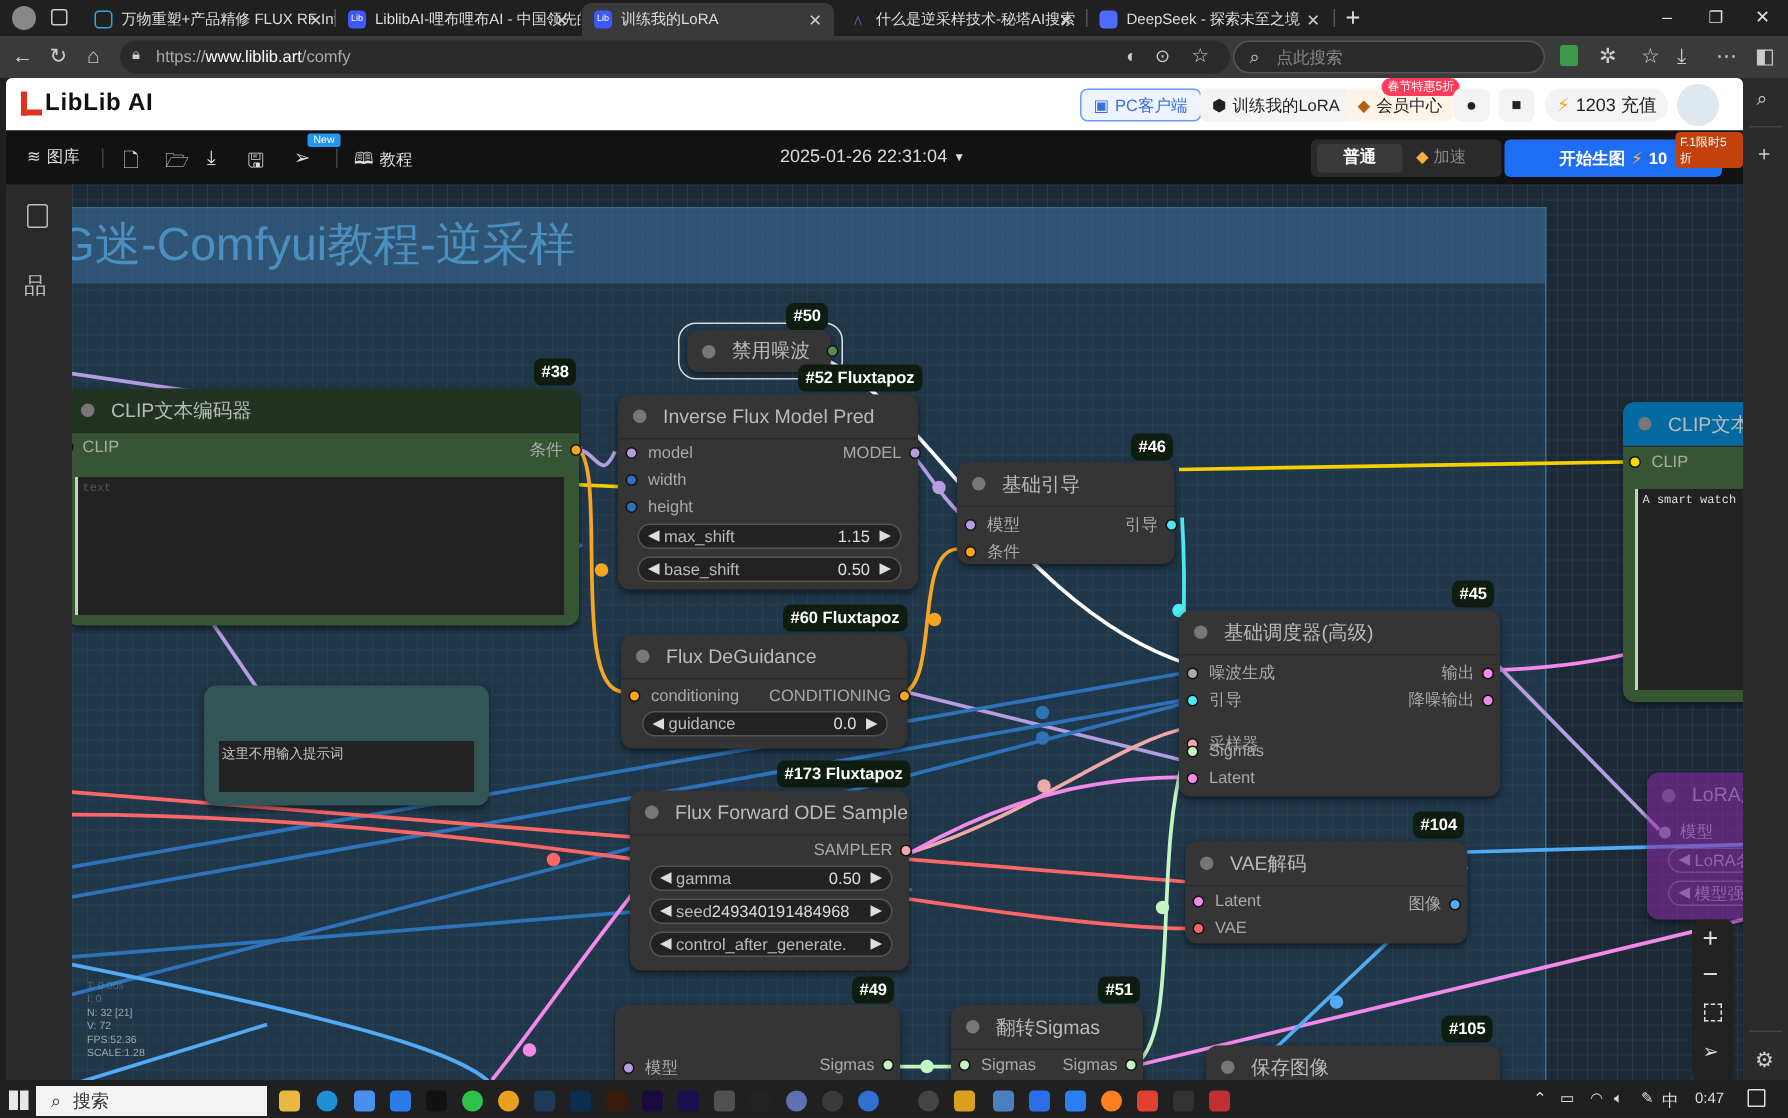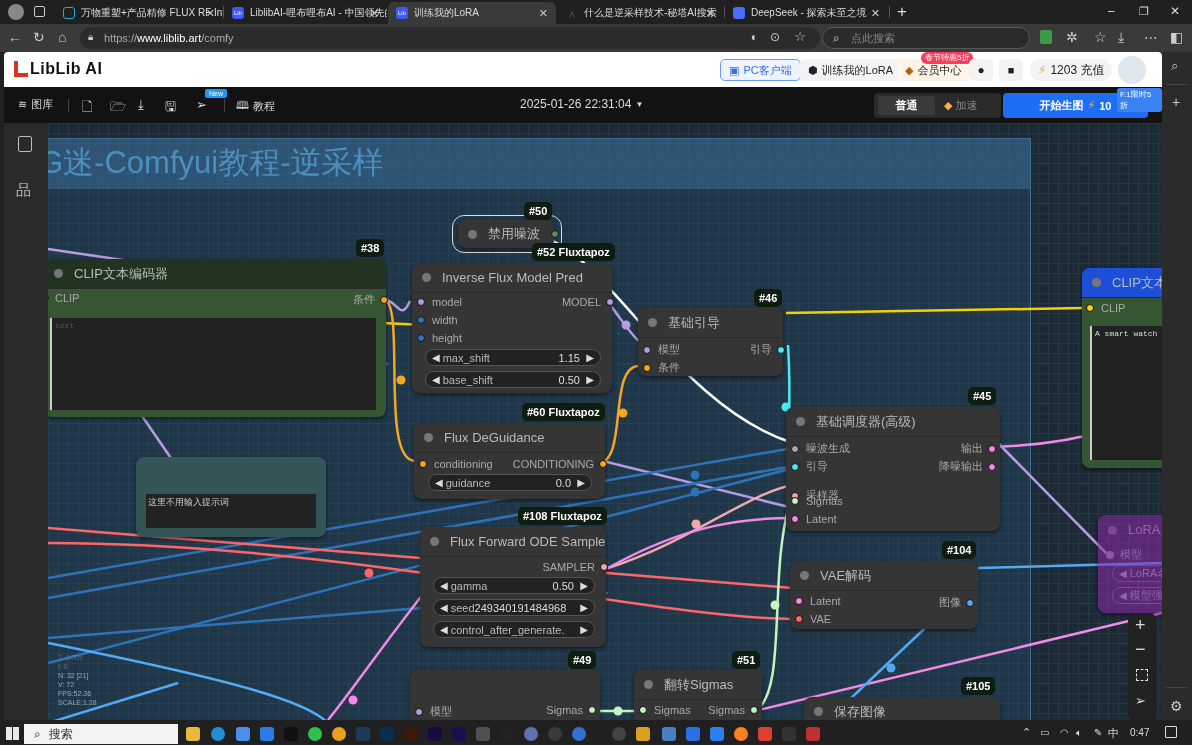--- a/index.html
+++ b/index.html
@@ -161,21 +161,21 @@
     </div>
   <div class="abs" style="left:870px;top:6px;width:127px;height:25px;background:#2a2a2a;border-radius:4px">
     <div class="abs" style="left:4px;top:3px;width:57px;height:19px;background:#3a3a3a;border-radius:3px;font-size:11px;text-align:center;line-height:19px;color:#fff;font-weight:bold">普通</div>
     <div class="abs" style="left:70px;top:3px;width:52px;height:19px;font-size:11px;line-height:19px;color:#888"><span style="color:#f5b042">◆</span> <span>加速</span></div>
   </div>
   <div class="abs" style="left:999px;top:6px;width:145px;height:25px;background:#1e6ef5;border-radius:4px;color:#fff;font-size:11px;font-weight:bold;display:flex;align-items:center;justify-content:center;gap:4px">
     <span>开始生图</span>
       <span style="color:#f5b042">⚡</span>
       <span>10</span>
   </div>
-  <div class="abs" style="left:1113px;top:1px;background:#3b82f6;color:#fff;font-size:8px;padding:1px 3px;border-radius:3px">F.1限时5折</div>
+  <div class="abs" style="left:1113px;top:1px;background:#c2410c;color:#fff;font-size:8px;padding:1px 3px;border-radius:3px">F.1限时5折</div>
 </div>
 
 <div id="rside">
   <span class="abs" style="left:9px;top:6px;font-size:13px;color:#ccc">⌕</span>
   <div class="abs" style="left:4px;top:32px;width:22px;height:1px;background:#444"></div>
   <span class="abs" style="left:10px;top:42px;font-size:14px;color:#ccc">+</span>
   <div class="abs" style="left:4px;top:635px;width:22px;height:1px;background:#444"></div>
   <span class="abs" style="left:8px;top:646px;font-size:14px;color:#ccc">⚙</span>
 </div>
 
@@ -386,21 +386,21 @@
     <div class="slot" style="right:4px;top:34px">
         <span style="margin-right:5px">输出</span>
         <span class="sd" style="background:#f389e8"></span>
       </div>
     <div class="slot" style="right:4px;top:52px">
         <span style="margin-right:5px">降噪输出</span>
         <span class="sd" style="background:#f389e8"></span>
       </div>
   </div>
 
-  <div class="badge" style="left:470px;top:384px">#108 Fluxtapoz</div>
+  <div class="badge" style="left:470px;top:384px">#173 Fluxtapoz</div>
   <div class="node" style="left:372px;top:404px;width:186px;height:120px">
     <div class="title">
         <span class="dot"></span>
         <span>Flux Forward ODE Sampler</span>
       </div>
     <div class="slot" style="right:-2px;top:34px">
         <span style="margin-right:5px">SAMPLER</span>
         <span class="sd" style="background:#f0a9a9"></span>
       </div>
     <div class="widget" style="left:13px;top:50px;width:162px">
@@ -472,21 +472,21 @@
 
   <div class="badge" style="left:913px;top:554px">#105</div>
   <div class="node" style="left:756px;top:574px;width:196px;height:40px">
     <div class="title">
         <span class="dot"></span>
         <span>保存图像</span>
       </div>
   </div>
 
   <div class="node" style="left:1034px;top:145px;width:100px;height:200px;background:#365533">
-    <div class="title" style="background:#1d4ed8">
+    <div class="title" style="background:#0369a1">
         <span class="dot"></span>
         <span>CLIP文本</span>
       </div>
     <div class="slot" style="left:4px;top:34px">
         <span class="sd" style="background:#ffd500;margin-right:7px"></span>
         <span>CLIP</span>
       </div>
     <div class="abs ta" style="left:8px;top:58px;width:92px;height:134px;background:#222;border-left:2px solid #ccc;font-size:8px;color:#ddd;padding:3px">A smart watch</div>
   </div>
 

